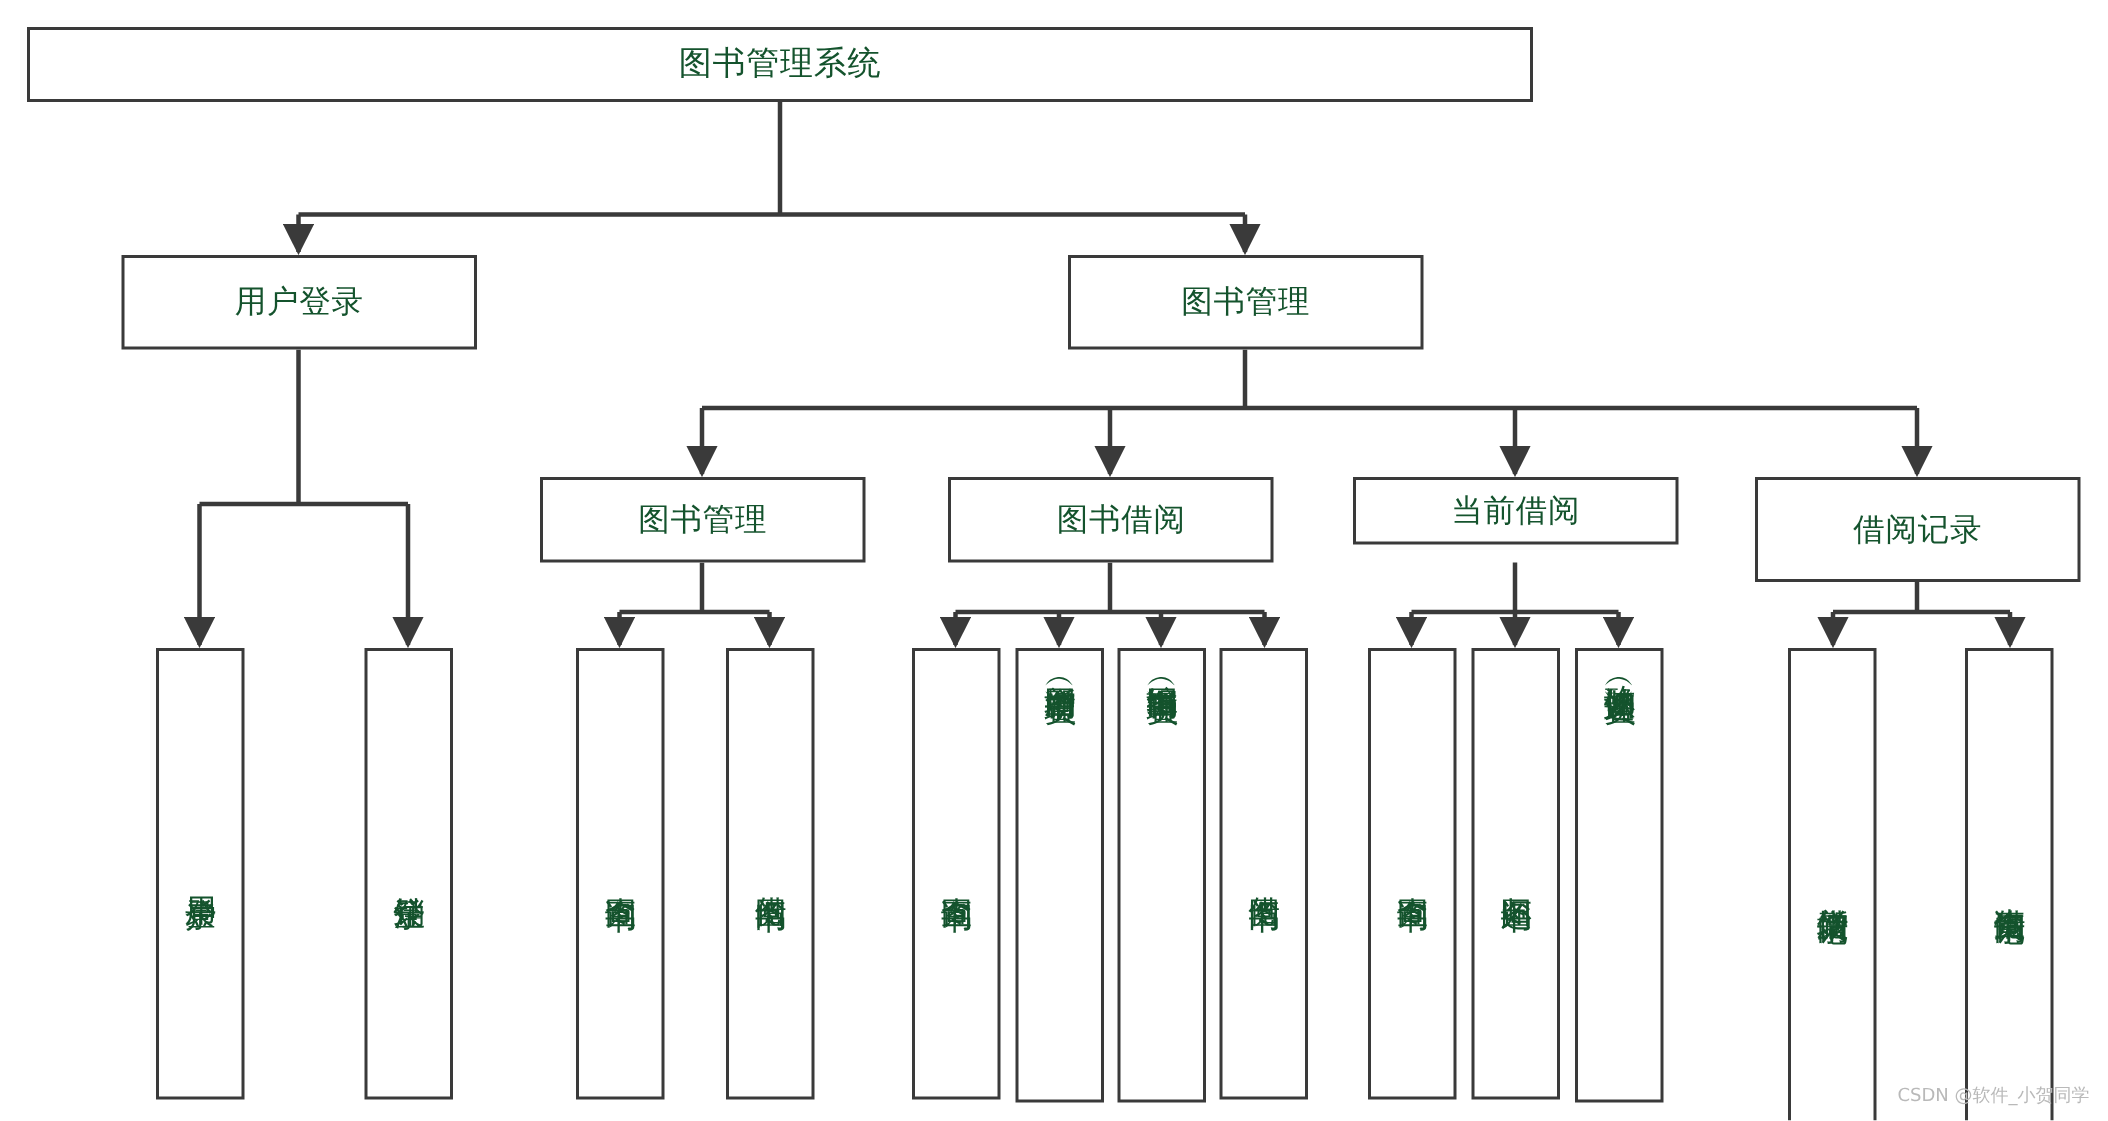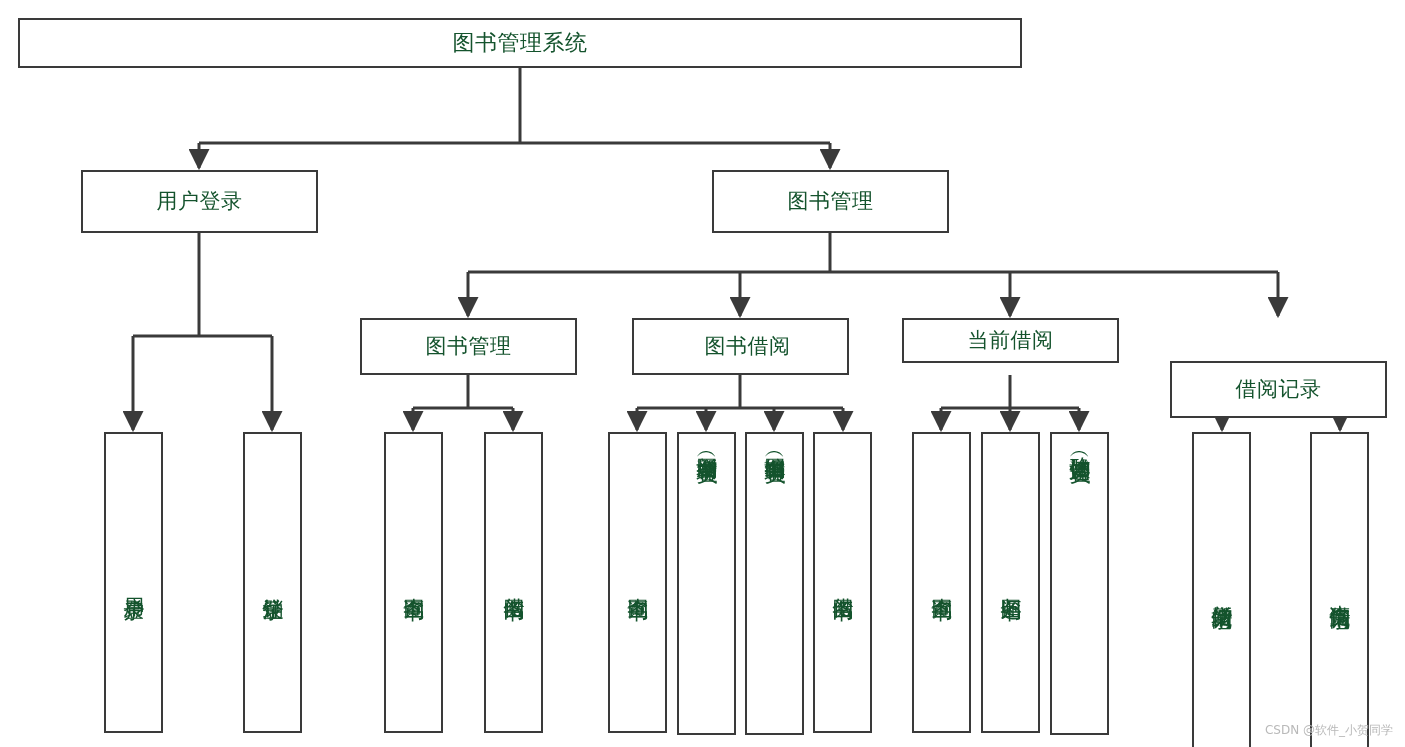--- a/index.html
+++ b/index.html
@@ -149,21 +149,21 @@
 
   <div class="node horiz" style="left:360px; top:318px; width:217px; height:57px;">
     <span class="node-label">图书管理</span>
   </div>
   <div class="node horiz" style="left:632px; top:318px; width:217px; height:57px;padding-left:14px;">
     <span class="node-label">图书借阅</span>
   </div>
   <div class="node horiz" style="left:902px; top:318px; width:217px; height:45px;">
     <span class="node-label">当前借阅</span>
   </div>
-  <div class="node horiz" style="left:1170px; top:318px; width:217px; height:57px;margin-top:43px;">
+  <div class="node horiz" style="left:1170px; top:318px; width:217px; height:70px;">
     <span class="node-label">借阅记录</span>
   </div>
 
   <div class="node vert centered" style="left:104px; top:432px; width:59px; height:301px;">
     <span class="node-label">用户登录</span>
   </div>
   <div class="node vert centered" style="left:243px; top:432px; width:59px; height:301px;">
     <span class="node-label">注销登录</span>
   </div>
 

